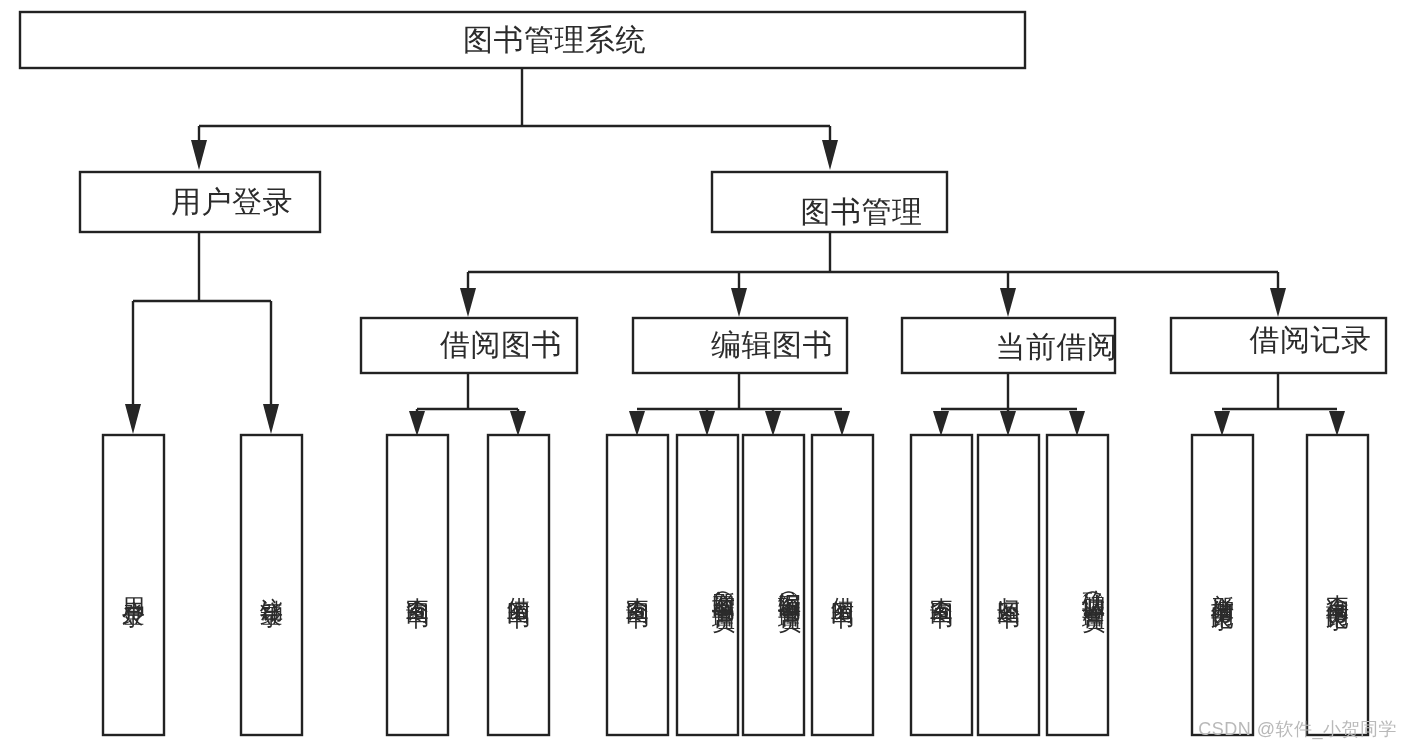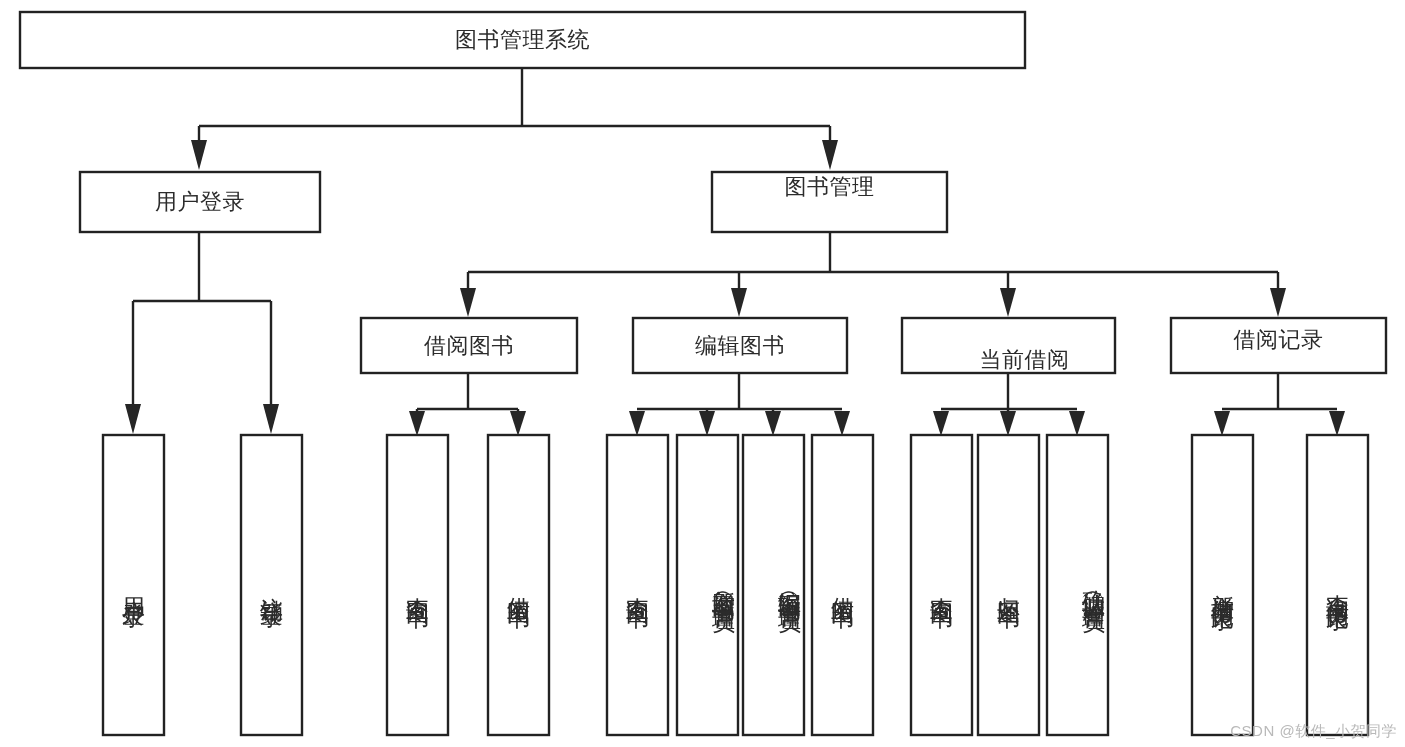--- a/index.html
+++ b/index.html
@@ -48,38 +48,39 @@
     align-items: center;
     justify-content: center;
     color: #2b2b2b;
     font-family: "Liberation Sans", "DejaVu Sans", sans-serif;
     text-align: center;
     user-select: none;
     pointer-events: none;
     box-sizing: border-box;
   }
   .node-label.horizontal {
-    font-size: 22px;
+    font-size: 30px;
     letter-spacing: 0.5px;
     line-height: 1.15;
+    margin-left: 32px;
   }
   .node-label.vertical {
     writing-mode: vertical-rl;
     text-orientation: upright;
     font-size: 23px;
     line-height: 1.25;
     letter-spacing: 3px;
     padding-top: 6px;
     padding-bottom: 6px;
   }
   .watermark {
     position: absolute;
     right: 8px;
     bottom: 6px;
-    font-size: 15px;
+    font-size: 18px;
     color: #b9b9b9;
     font-family: "Liberation Sans", "DejaVu Sans", sans-serif;
     letter-spacing: 0.5px;
     user-select: none;
     white-space: nowrap;
   }
 </style>
 </head>
 <body>
 
@@ -165,25 +166,25 @@
     <rect class="node-rect" x="978" y="435" width="61" height="300"></rect>
     <rect class="node-rect" x="1047" y="435" width="61" height="300"></rect>
 
     <rect class="node-rect" x="1192" y="435" width="61" height="300"></rect>
     <rect class="node-rect" x="1307" y="435" width="61" height="300"></rect>
   </svg>
 
   <div class="node-label horizontal" style="left:20px; top:12px; width:1005px; height:56px;">图书管理系统</div>
 
   <div class="node-label horizontal" style="left:80px; top:172px; width:240px; height:60px;">用户登录</div>
-  <div class="node-label horizontal" style="left:712px; top:159px; width:235px; height:56px;border-radius:23px;">图书管理</div>
+  <div class="node-label horizontal" style="left:712px; top:184px; width:235px; height:56px;border-radius:23px;">图书管理</div>
 
   <div class="node-label horizontal" style="left:361px; top:318px; width:216px; height:55px;">借阅图书</div>
   <div class="node-label horizontal" style="left:633px; top:318px; width:214px; height:55px;">编辑图书</div>
-  <div class="node-label horizontal" style="left:902px; top:332px; width:233px; height:55px;padding-left:12px;">当前借阅</div>
+  <div class="node-label horizontal" style="left:902px; top:320px; width:233px; height:55px;padding-left:12px;">当前借阅</div>
   <div class="node-label horizontal" style="left:1171px; top:318px; width:215px; height:44px;">借阅记录</div>
 
   <div class="node-label vertical" style="left:103px; top:435px; width:61px; height:300px;">用户登录</div>
   <div class="node-label vertical" style="left:241px; top:435px; width:61px; height:300px;">注销登录</div>
 
   <div class="node-label vertical" style="left:387px; top:435px; width:61px; height:300px;">查询图书</div>
   <div class="node-label vertical" style="left:488px; top:435px; width:61px; height:300px;">借阅图书</div>
 
   <div class="node-label vertical" style="left:607px; top:435px; width:61px; height:300px;">查询图书</div>
   <div class="node-label vertical" style="left:677px; top:435px; width:61px; height:300px; align-items:flex-start;">新增图书（管理员）</div>

